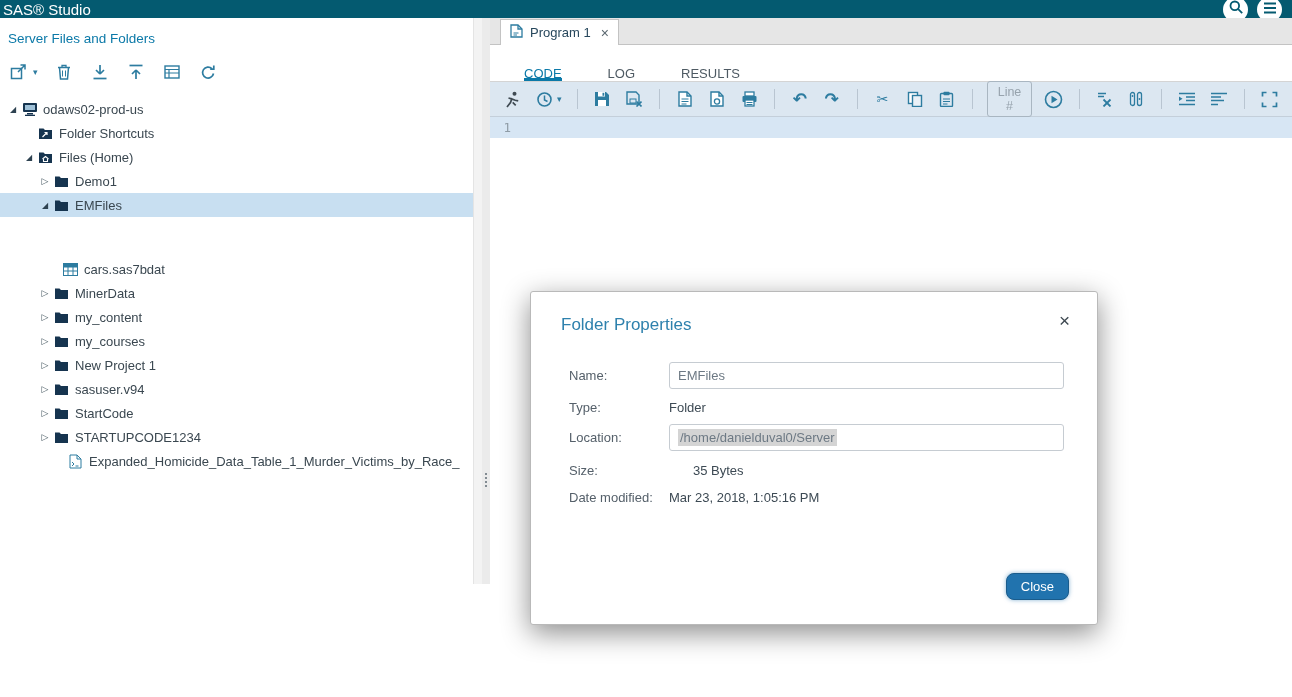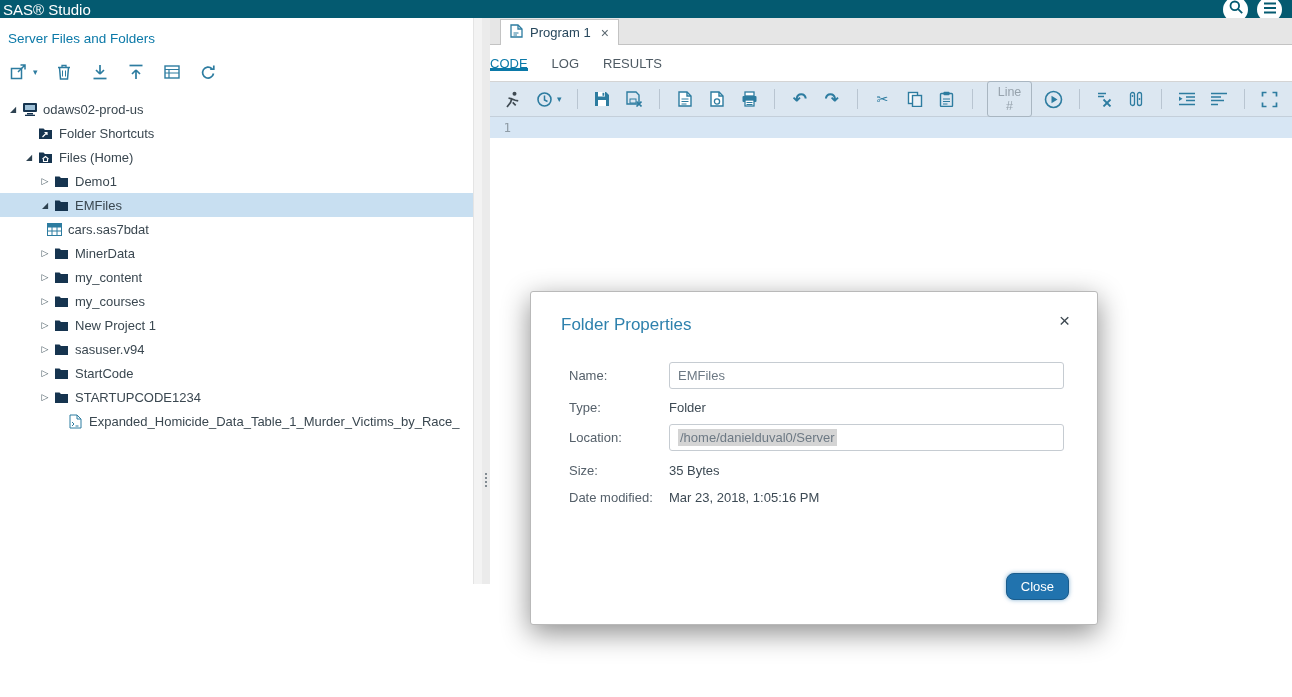--- a/index.html
+++ b/index.html
@@ -31,21 +31,21 @@
   .splitter{width:8px;background:#ebebeb;position:relative;cursor:col-resize}
   .splitter .dots{position:absolute;top:455px;left:50%;transform:translateX(-50%);display:flex;flex-direction:column;gap:2px}
   .splitter .dots i{width:2px;height:2px;background:#5f6b74;border-radius:50%;display:block}
 
   
   .main{flex:1;display:flex;flex-direction:column;background:#fff;min-width:0}
   .tabbar{height:27px;background:#e6e6e6;border-bottom:1px solid #c3c3c3;display:flex;align-items:flex-end;padding-left:10px}
   .tab{background:#fff;border:1px solid #c3c3c3;border-bottom:none;height:26px;display:flex;align-items:center;gap:6px;padding:0 9px;font-size:13px;color:#27475c;margin-bottom:-1px;cursor:pointer}
   .tab-close{font-size:14px;color:#5a676f;margin-left:4px;cursor:pointer}
 
-  .subtabs{height:37px;display:flex;align-items:center;gap:24px;border-bottom:1px solid #d4d4d4;background:#fff}
+  .subtabs{height:37px;display:flex;align-items:flex-end;padding-left:34px;gap:46px;border-bottom:1px solid #d4d4d4;background:#fff}
   .subtab{display:flex;align-items:center;font-size:13px;color:#4e5a63;cursor:pointer;position:relative}
   .subtab.active{color:#0b79a8}
   .subtab.active::after{content:"";position:absolute;left:0;right:0;bottom:0;height:3px;background:#0b79a8}
 
   .etoolbar{height:35px;background:#dce7f1;border-bottom:1px solid #c4cfda;display:flex;align-items:center;padding:0 12px;gap:12px}
   .tsep{width:1px;height:20px;background:#b9c5d1;margin:0 3px}
   .linebtn{border:1px solid #a9b6c1;color:#97a3ad;font-size:12.5px;padding:3px 8px;border-radius:3px;background:transparent;cursor:pointer;font-family:inherit}
   .ch{font-size:17px;color:#2d7ca0;font-weight:bold;line-height:1}
 
   .editor{flex:1;position:relative;font-family:"DejaVu Sans Mono","Liberation Mono",monospace}
@@ -174,21 +174,21 @@
         </div>
         <div class="trow selected" style="padding-left: 38px;">
           <span class="exp expanded">◢</span>
           <span class="nicon">
             <svg width="15" height="13">
               <path d="M1 3 L1 1.5 L5.5 1.5 L7 3 L14 3 L14 12 L1 12 Z" fill="#16344f"></path>
             </svg>
           </span>
           <span class="tlabel">EMFiles</span>
         </div>
-        <div class="trow" style="padding-left: 31px;">
+        <div class="trow" style="padding-left: 47px; margin-top: 40px;">
           <span class="exp"></span>
           <span class="nicon">
             <svg width="15" height="13">
               <rect x="0.5" y="0.5" width="14" height="12" fill="#fff" stroke="#2d7ca0"></rect>
               <rect x="0.5" y="0.5" width="14" height="3.5" fill="#2d7ca0"></rect>
               <path d="M0.5 4 H14.5 M0.5 8 H14.5 M5 0.5 V12.5 M10 0.5 V12.5" stroke="#2d7ca0"></path>
             </svg>
           </span>
           <span class="tlabel">cars.sas7bdat</span>
         </div>
@@ -441,21 +441,21 @@
       <div class="frow" style="margin-bottom: 9px;">
         <span class="flabel">Type:</span>
         <span class="ftext">Folder</span>
       </div>
       <div class="frow" style="margin-bottom: 12px;">
         <span class="flabel">Location:</span>
         <div class="fakeinput">
           <span class="sel">/home/danielduval0/Server</span>
         </div>
       </div>
-      <div class="frow" style="margin-bottom: 12px;">
+      <div class="frow" style="margin-bottom: 12px; gap: 24px;">
         <span class="flabel">Size:</span>
         <span class="ftext">35 Bytes</span>
       </div>
       <div class="frow" style="margin-bottom: 0px;">
         <span class="flabel">Date modified:</span>
         <span class="ftext">Mar 23, 2018, 1:05:16 PM</span>
       </div>
     </div>
   <div class="dlg-footer">
     <button class="closebtn">Close</button>

